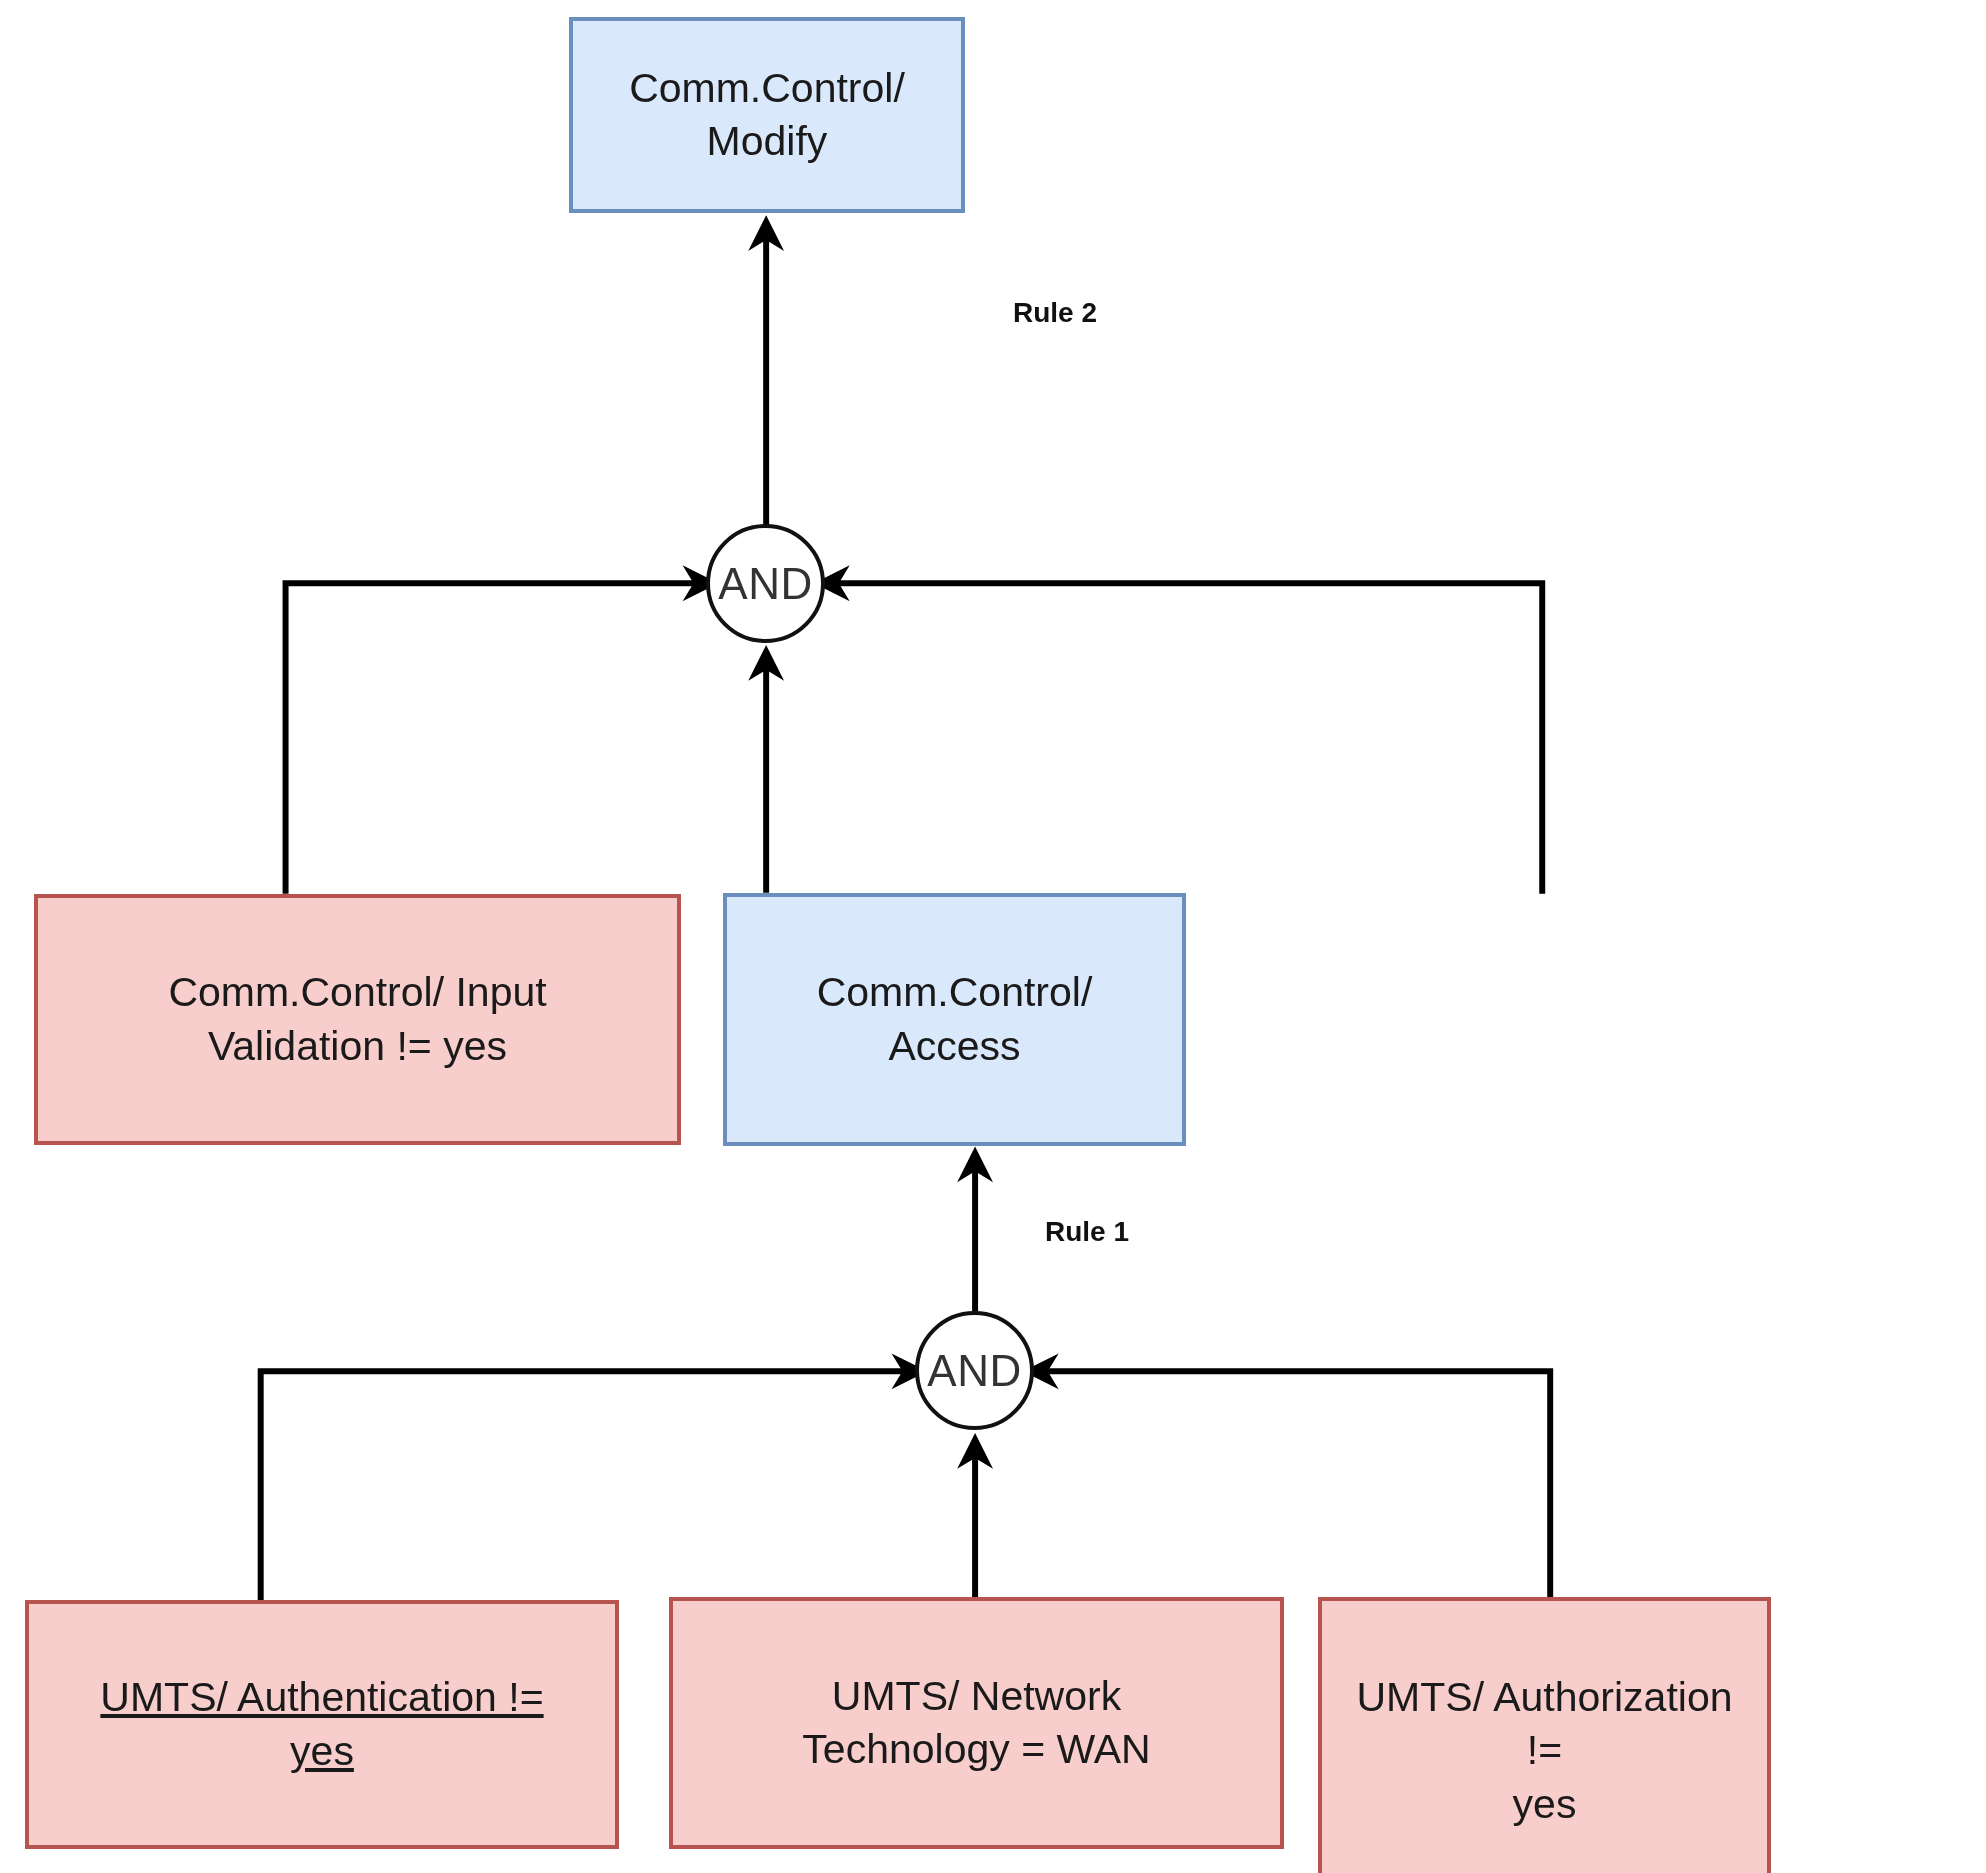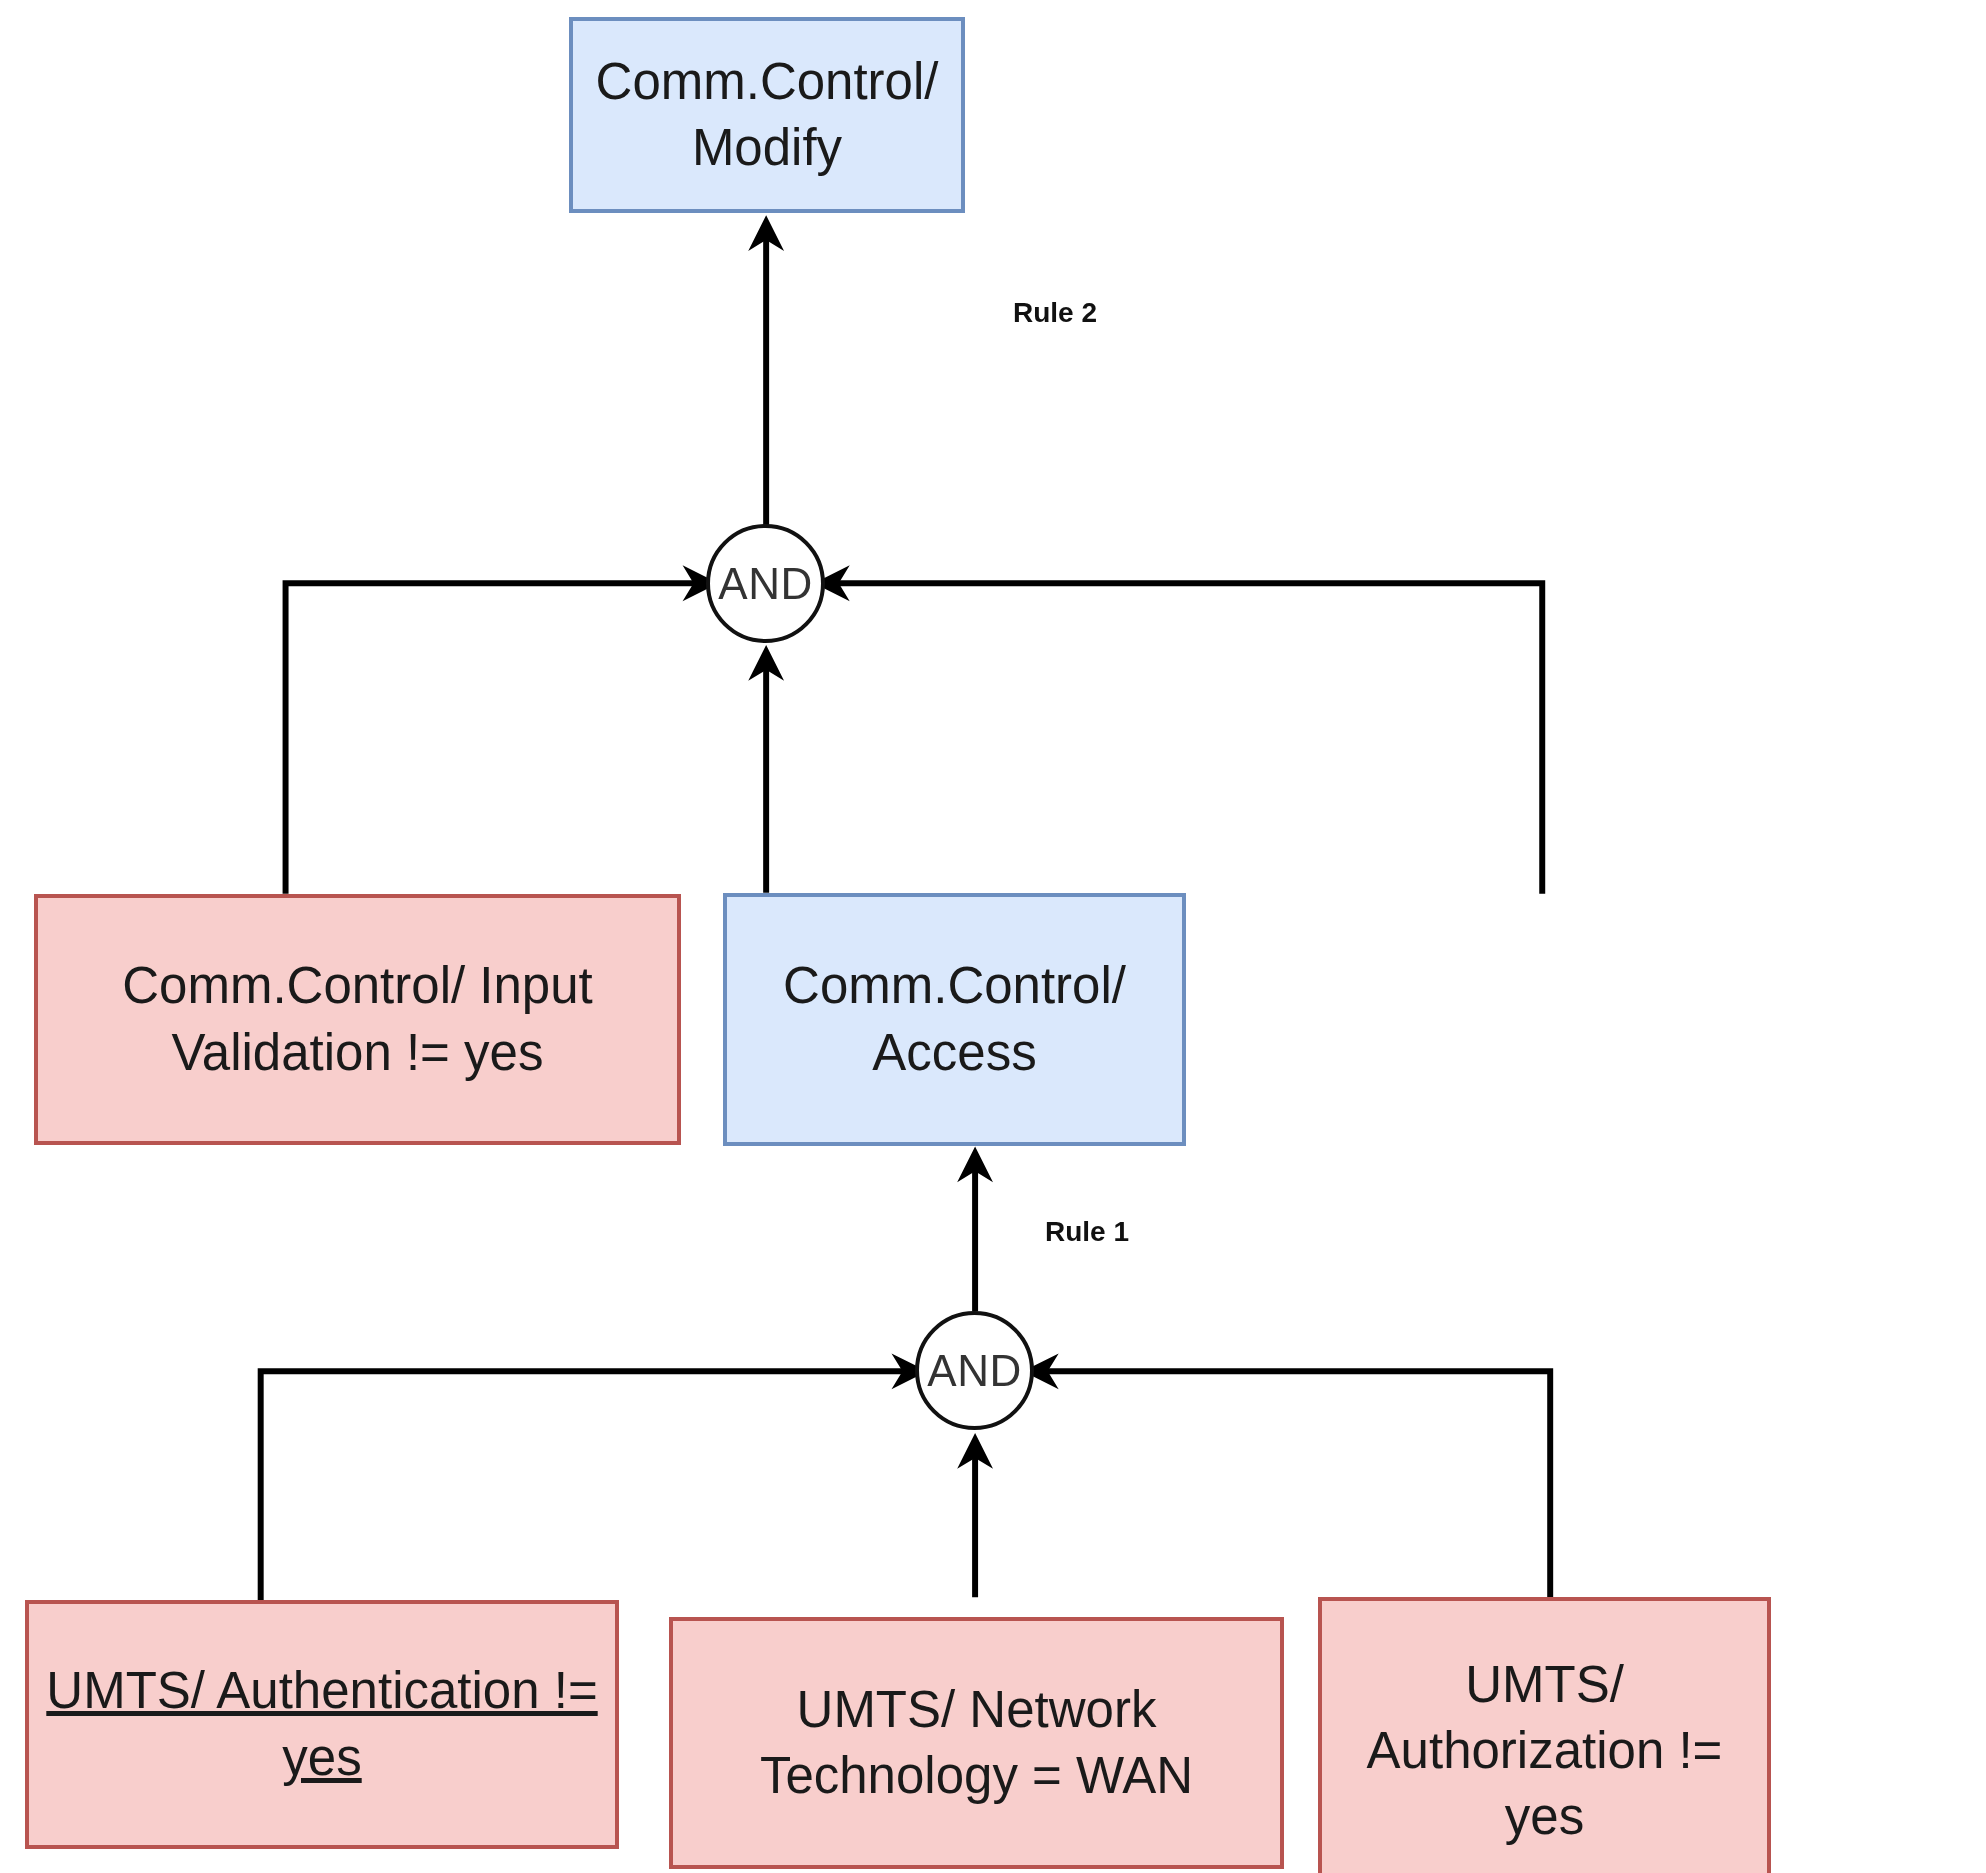--- a/index.html
+++ b/index.html
@@ -27,21 +27,21 @@
   }
   .node {
     position: absolute;
     box-sizing: border-box;
     display: flex;
     align-items: center;
     justify-content: center;
     text-align: center;
     line-height: 1.30;
     color: #1a1a1a;
-    font-size: 51px;
+    font-size: 41px;
     padding: 16px 14px;
     white-space: pre-line;
   }
   .node.blue {
     background: #dae8fc;
     border: 4px solid #6c8ebf;
   }
   .node.pink {
     background: #f8cecc;
     border: 4px solid #b85450;
@@ -140,20 +140,20 @@
 Access</div>
 
 
   <div class="rule-label" style="left:1045px; top:1216px;">Rule 1</div>
 
   <div class="gate" style="left:915px; top:1311px; width:119px; height:119px;">AND</div>
 
   <div class="node pink" style="left:25px; top:1600px; width:594px; height:249px;text-decoration:underline;">UMTS/ Authentication !=
 yes</div>
 
-  <div class="node pink" style="left:669px; top:1597px; width:615px; height:252px;margin-top:20px;">UMTS/ Network
+  <div class="node pink" style="left:669px; top:1597px; width:615px; height:252px;">UMTS/ Network
 Technology = WAN</div>
 
   <div class="node pink" style="left:1318px; top:1597px; width:453px; height:308px;">UMTS/ Authorization !=
 yes</div>
 
 </div>
 
 
 </body></html>

